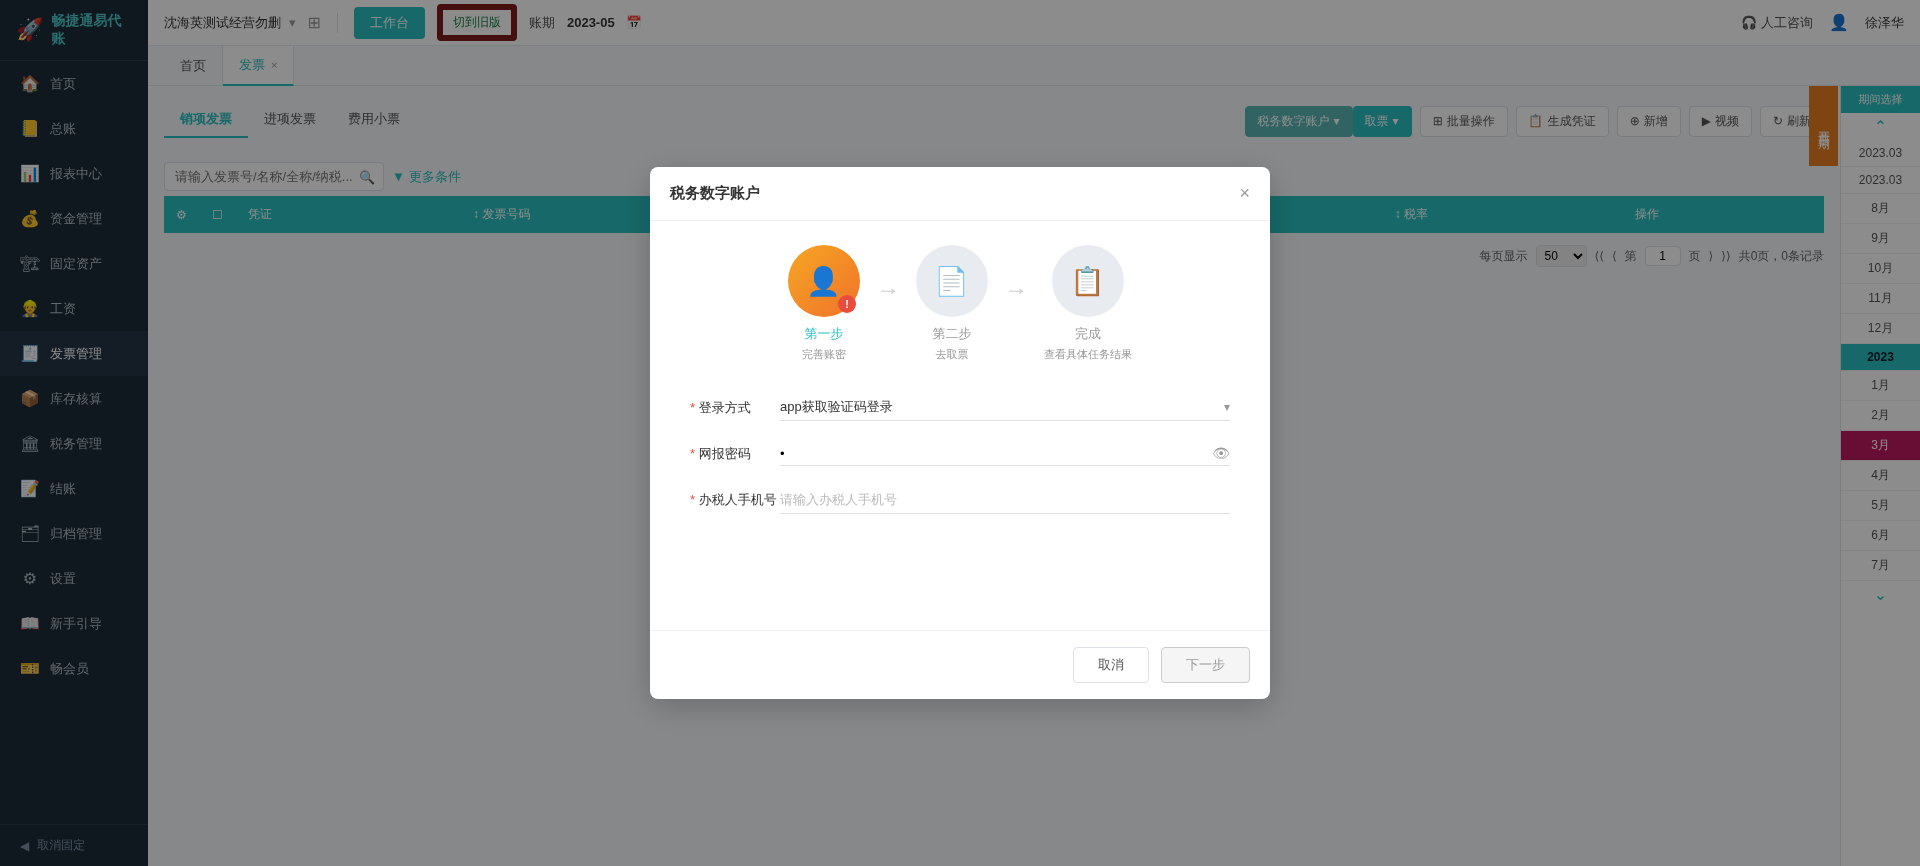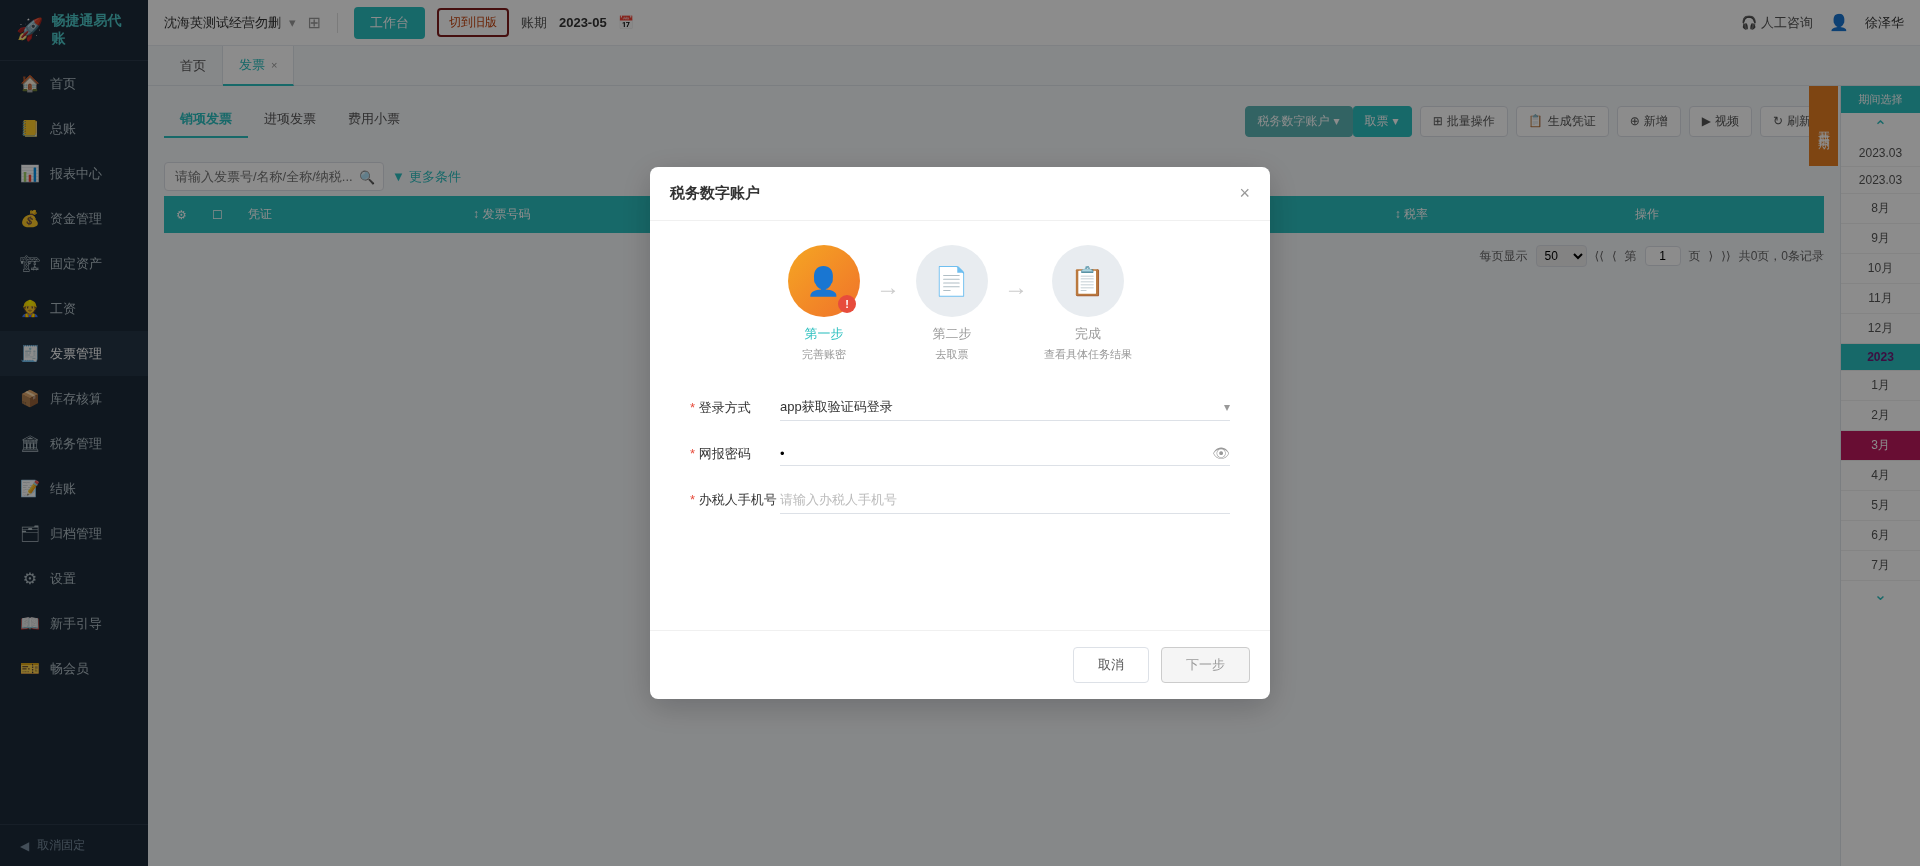--- a/index.html
+++ b/index.html
@@ -21,21 +21,21 @@
 
     
     .main-content { flex: 1; display: flex; flex-direction: column; overflow: hidden; }
 
     
     .top-header { height: 46px; background: #fff; display: flex; align-items: center; padding: 0 16px; border-bottom: 1px solid #e8ecf0; gap: 12px; }
     .company-selector { display: flex; align-items: center; gap: 8px; font-size: 13px; color: #333; cursor: pointer; }
     .company-name { font-size: 13px; color: #333; }
     .header-divider { width: 1px; height: 20px; background: #e0e0e0; margin: 0 4px; }
     .workbench-btn { background: #2bbfbf; color: #fff; border: none; padding: 7px 16px; border-radius: 4px; cursor: pointer; font-size: 13px; }
-    .switch-btn { background: transparent; border: 2px solid #7f1d1d; color: #c2410c; padding: 4px 10px; border-radius: 4px; cursor: pointer; font-size: 12px; }
+    .switch-btn { background: transparent; border: 6px solid #7f1d1d; color: #15803d; padding: 4px 10px; border-radius: 4px; cursor: pointer; font-size: 12px; }
     .header-right { margin-left: auto; display: flex; align-items: center; gap: 16px; }
     .support-btn { display: flex; align-items: center; gap: 4px; color: #555; font-size: 13px; cursor: pointer; }
     .user-name { color: #333; font-size: 13px; }
 
     
     .tab-bar { height: 40px; background: #f5f7fa; display: flex; align-items: center; padding: 0 0 0 16px; border-bottom: 1px solid #e0e5ec; }
     .tab-item { padding: 0 16px; height: 40px; display: flex; align-items: center; gap: 6px; cursor: pointer; font-size: 13px; color: #555; border-right: 1px solid #e0e5ec; }
     .tab-item.active { background: #fff; color: #2bbfbf; border-bottom: 2px solid #2bbfbf; }
     .tab-close { color: #999; font-size: 11px; cursor: pointer; }
 
@@ -332,21 +332,21 @@
           <span>期间选择</span>
         </div>
         <div class="period-scroll-up">⌃</div>
         <div class="period-item">2023.03</div>
         <div class="period-item">2023.03</div>
         <div class="period-item">8月</div>
         <div class="period-item">9月</div>
         <div class="period-item">10月</div>
         <div class="period-item">11月</div>
         <div class="period-item">12月</div>
-        <div class="period-item current-year" style="background:#2bbfbf;color:#701a75;font-weight:bold;">2023</div>
+        <div class="period-item current-year" style="background:#2bbfbf;color:#0f172a;font-weight:bold;">2023</div>
         <div class="period-item">1月</div>
         <div class="period-item">2月</div>
         <div class="period-item active">3月</div>
         <div class="period-item">4月</div>
         <div class="period-item">5月</div>
         <div class="period-item">6月</div>
         <div class="period-item">7月</div>
         <div class="period-scroll-down">⌄</div>
       </div>
 

